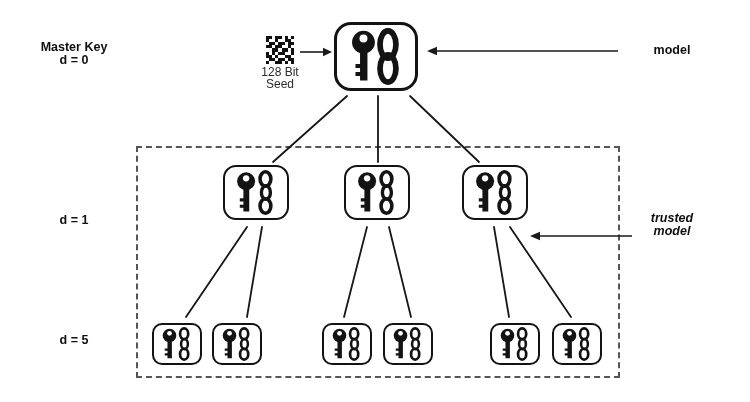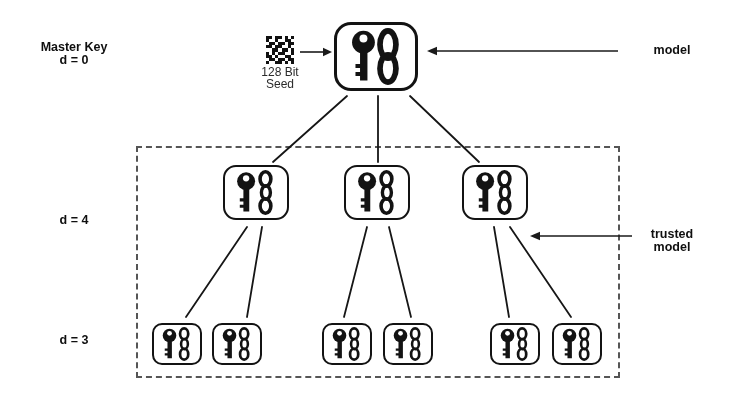--- a/index.html
+++ b/index.html
@@ -85,24 +85,24 @@
       <line class="arrow-line" x1="540" y1="236" x2="632" y2="236"></line>
       <polygon class="arrow-head" points="530,236 540,231.8 540,240.2"></polygon>
     </g>
   </svg>
 
   <div class="lbl" style="left:24px;top:41px;width:100px;">
     <span>Master Key</span>
     <span>d = 0</span>
   </div>
   <div class="lbl" style="left:34px;top:214px;width:80px;">
-    <span>d = 4</span>
+    <span>d = 1</span>
   </div>
   <div class="lbl" style="left:34px;top:334px;width:80px;">
-    <span>d = 3</span>
+    <span>d = 5</span>
   </div>
 
   <svg id="seed-qr" viewBox="0 0 9 9" shape-rendering="crispEdges">
     <path fill="#111111" d="M0 0h1v1H0zM1 0h1v1H1zM3 0h1v1H3zM4 0h1v1H4zM6 0h1v1H6zM8 0h1v1H8z
       M0 1h1v1H0zM3 1h1v1H3zM6 1h1v1H6zM7 1h1v1H7z
       M1 2h1v1H1zM2 2h1v1H2zM4 2h1v1H4zM5 2h1v1H5zM7 2h1v1H7zM8 2h1v1H8z
       M0 3h1v1H0zM1 3h1v1H1zM3 3h1v1H3zM4 3h1v1H4zM7 3h1v1H7z
       M2 4h1v1H2zM3 4h1v1H3zM5 4h1v1H5zM6 4h1v1H6zM8 4h1v1H8z
       M0 5h1v1H0zM2 5h1v1H2zM4 5h1v1H4zM5 5h1v1H5zM8 5h1v1H8z
       M0 6h1v1H0zM1 6h1v1H1zM3 6h1v1H3zM6 6h1v1H6zM7 6h1v1H7z
@@ -110,21 +110,21 @@
       M0 8h1v1H0zM3 8h1v1H3zM4 8h1v1H4zM6 8h1v1H6zM8 8h1v1H8z"></path>
   </svg>
   <div class="lbl-small" style="left:253px;top:67px;width:54px;">
     <span>128 Bit</span>
     <span>Seed</span>
   </div>
 
   <div class="lbl" style="left:617px;top:44px;width:110px;">
     <span>model</span>
   </div>
-  <div class="lbl" style="left:620px;top:228px;width:104px;">
+  <div class="lbl" style="left:620px;top:212px;width:104px;font-style:italic;">
     <span>trusted</span>
     <span>model</span>
   </div>
 
   <div class="node node-master">
     <svg class="kc-icon" width="66" height="57" viewBox="0 0 100 100">
       <use href="#key-glyph"></use>
       <use href="#chain-2"></use>
     </svg>
   </div>

